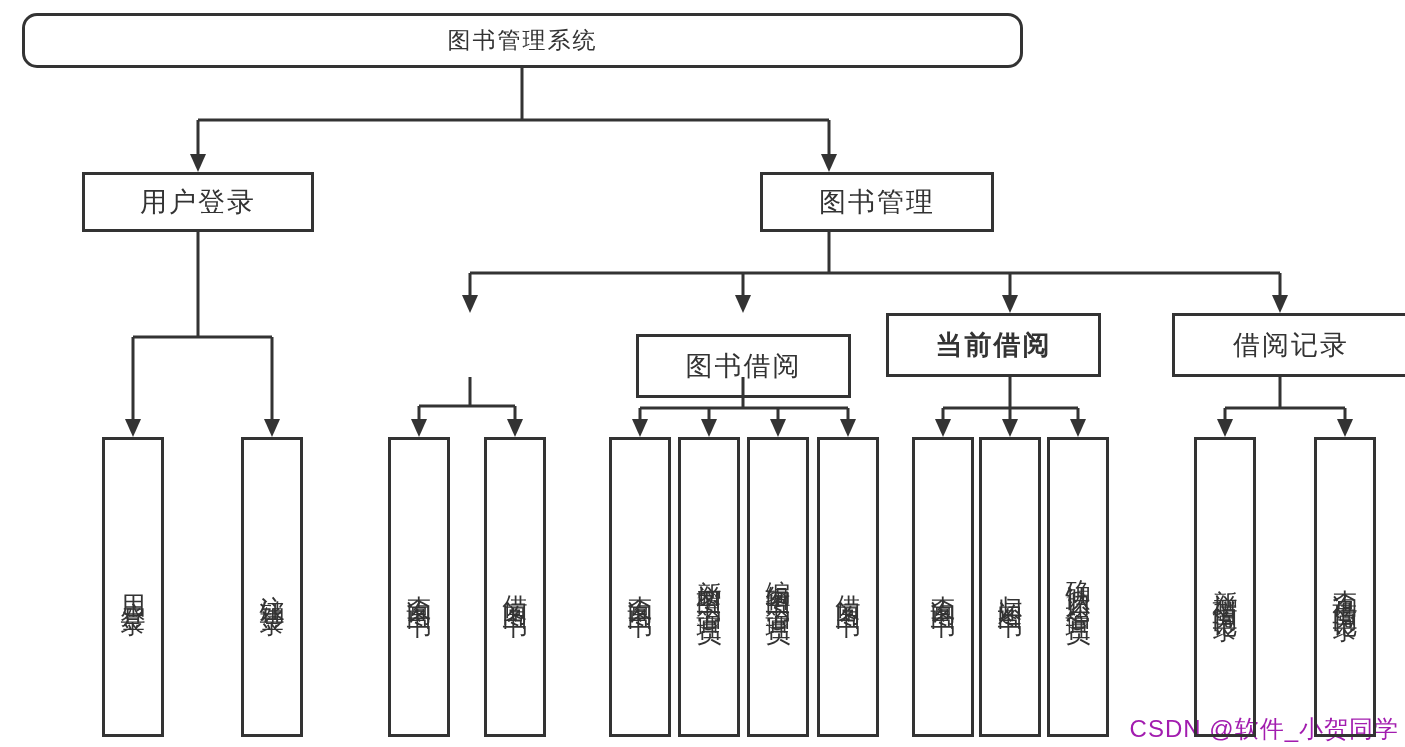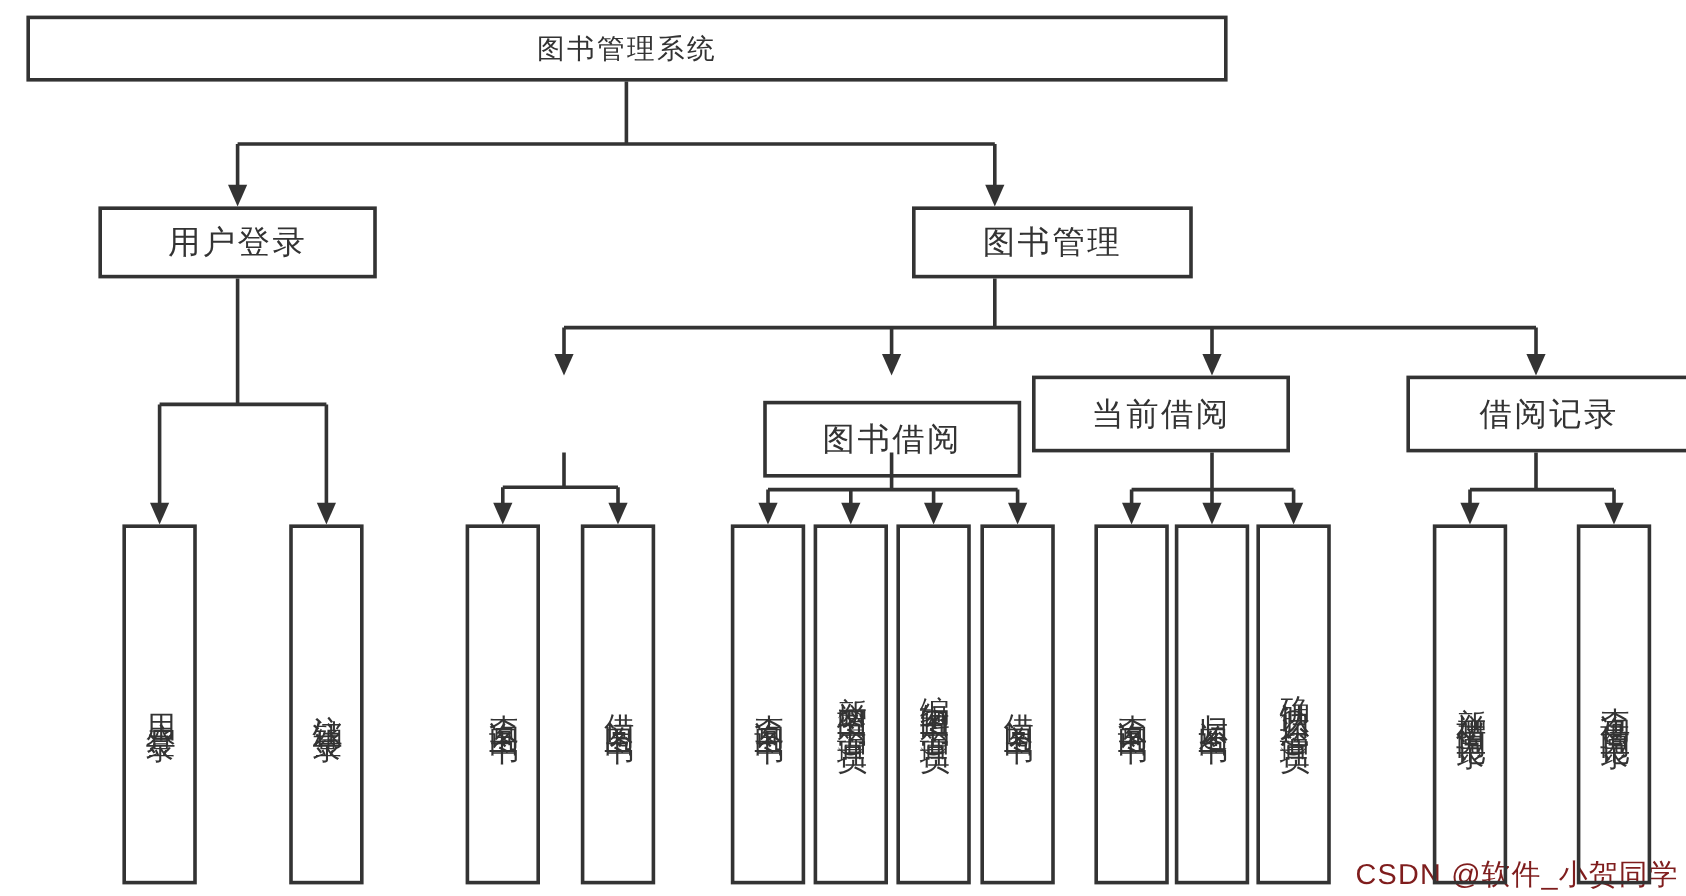--- a/index.html
+++ b/index.html
@@ -7,42 +7,42 @@
   #canvas{
     position:relative;width:1405px;height:747px;background:#ffffff;overflow:hidden;
     font-family:"Liberation Sans","DejaVu Sans",sans-serif;color:#333333;
   }
   #wires{position:absolute;left:0;top:0;width:1405px;height:747px;z-index:1;pointer-events:none;}
   .box{
     position:absolute;box-sizing:border-box;border:3px solid #333333;background:transparent;
     display:flex;align-items:center;justify-content:center;z-index:2;
   }
   .hlabel{font-size:27px;letter-spacing:2px;white-space:nowrap;}
-  #root{left:22px;top:13px;width:1001px;height:55px;}
+  #root{left:22px;top:13px;width:1001px;height:55px;border-radius:15px;}
   #root .hlabel{font-size:23px;}
   .l2a{left:82px;top:172px;width:232px;height:60px;}
   .l2b{left:712px;top:172px;width:234px;height:60px;margin-left:48px;}
   .lv3{top:313px;height:64px;}
   .l3a{left:362px;width:216px;}
   .l3b{left:636px;width:215px;margin-top:21px;}
-  .l3c{left:860px;width:215px;}
+  .l3c{left:886px;width:215px;font-weight:bold;}
   .l3d{left:1172px;width:238px;}
   .leaf{top:437px;width:62px;height:300px;}
   .vlabel{
     writing-mode:vertical-rl;text-orientation:mixed;
     font-size:25px;letter-spacing:6px;line-height:1;white-space:nowrap;
   }
   .p1{left:102px;} .p2{left:241px;}
   .p3{left:388px;} .p4{left:484px;}
   .p5{left:609px;} .p6{left:678px;} .p7{left:747px;} .p8{left:817px;}
   .p9{left:912px;} .p10{left:979px;} .p11{left:1047px;}
   .p12{left:1194px;} .p13{left:1314px;}
   #watermark{
     position:absolute;right:6px;bottom:2px;z-index:0;
-    font-size:24px;color:#7f1d1d;letter-spacing:1px;white-space:nowrap;
+    font-size:24px;color:#a21caf;letter-spacing:1px;white-space:nowrap;
   }
 </style>
 </head>
 <body>
 
 <div id="canvas">
 
   <div id="watermark">CSDN @软件_小贺同学</div>
 
   <svg id="wires" viewBox="0 0 1405 747" xmlns="http://www.w3.org/2000/svg">

